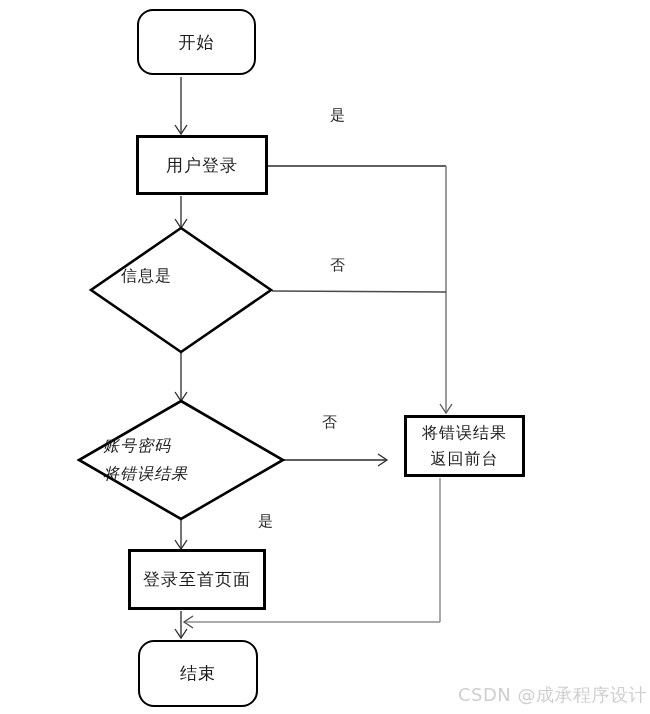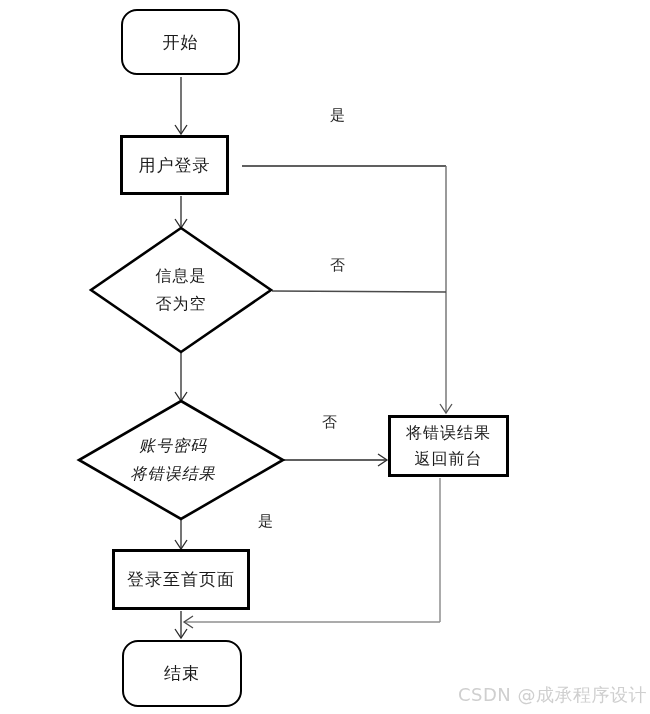--- a/index.html
+++ b/index.html
@@ -4,31 +4,31 @@
 <style>
   html,body{margin:0;padding:0;background:#fff;}
   #stage{
     position:relative;width:650px;height:714px;background:#fff;overflow:hidden;
     font-family:"DejaVu Serif","Liberation Serif",serif;
   }
   #wires{position:absolute;left:0;top:0;width:650px;height:714px;}
   .node{
     position:absolute;display:flex;align-items:center;justify-content:center;
     box-sizing:border-box;background:#fff;color:#1a1a1a;font-size:17px;
-    text-align:center;letter-spacing:1px;
+    text-align:center;letter-spacing:1px;margin-left:16px;
   }
   .terminator{border:2.5px solid #000;border-radius:16px;}
   .process{border:3px solid #000;}
   .node-start{left:121px;top:9px;width:119px;height:66px;}
-  .node-login{left:120px;top:135px;width:109px;height:60px;}
+  .node-login{left:120px;top:135px;width:132px;height:60px;}
   .node-home{left:112px;top:549px;width:138px;height:61px;}
   .node-error{left:388px;top:415px;width:121px;height:62px;flex-direction:column;line-height:26px;font-size:16px;}
   .node-end{left:122px;top:640px;width:120px;height:67px;text-align:right;}
   .dtext{
-    position:absolute;color:#1a1a1a;font-size:16px;text-align:center;
+    position:absolute;color:#1a1a1a;font-size:16px;
     line-height:28px;letter-spacing:1px;
   }
   .dtext-1{left:121px;top:262px;width:120px;}
   .dtext-2{left:103px;top:432px;width:140px;font-style:italic;}
   .elabel{position:absolute;color:#262626;font-size:15px;}
   .elabel-login-yes{left:330px;top:106px;}
   .elabel-info-no{left:330px;top:256px;}
   .elabel-cred-no{left:322px;top:413px;}
   .elabel-cred-yes{left:258px;top:512px;}
   .watermark{
@@ -92,21 +92,20 @@
   <div class="node terminator node-start">
     <span>开始</span>
   </div>
 
   <div class="node process node-login">
     <span>用户登录</span>
   </div>
 
   <div class="dtext dtext-1">
     <div>信息是</div>
-    <div>否为空</div>
   </div>
 
   <div class="dtext dtext-2">
     <div>账号密码</div>
     <div>将错误结果</div>
   </div>
 
   <div class="node process node-error">
     <div>将错误结果</div>
     <div>返回前台</div>

